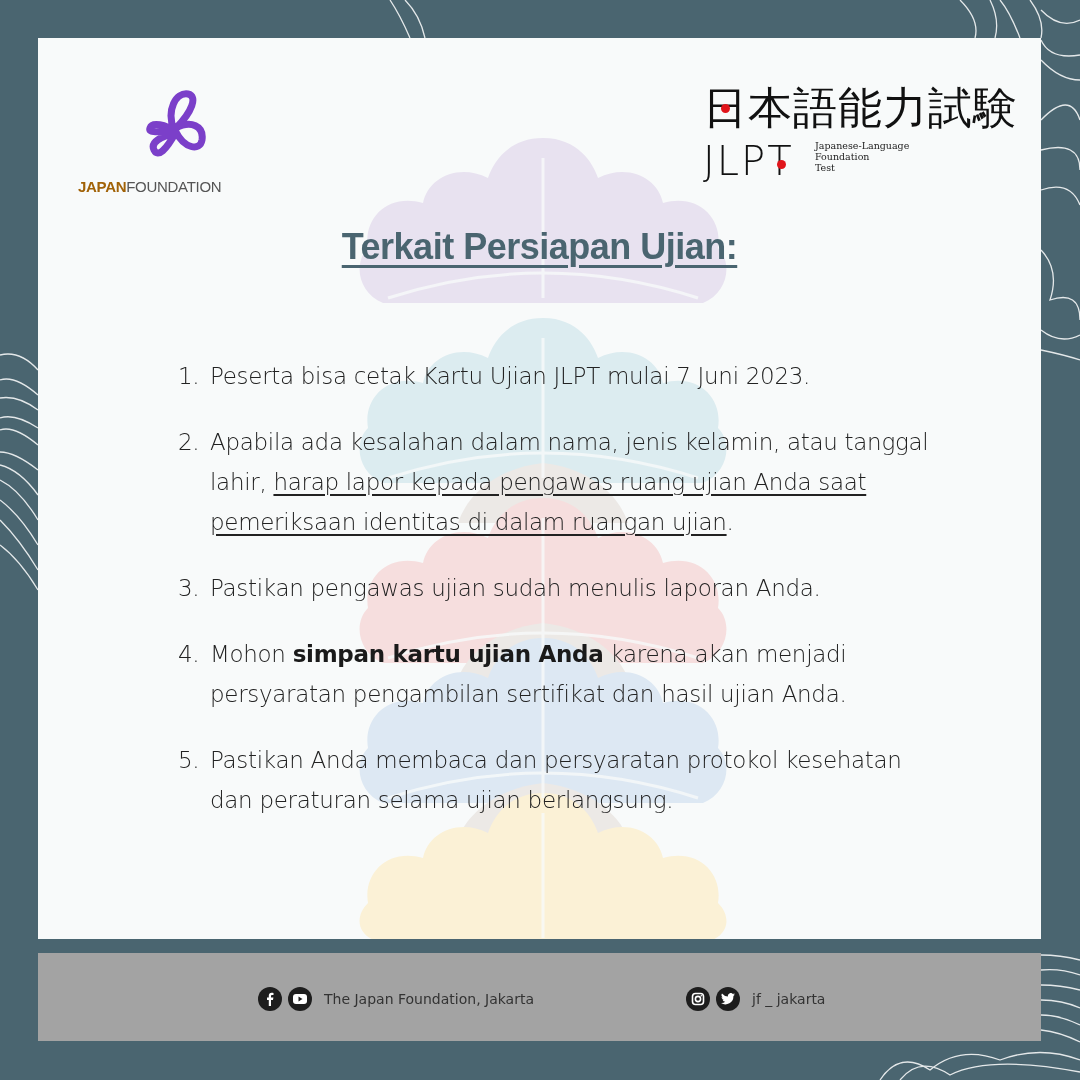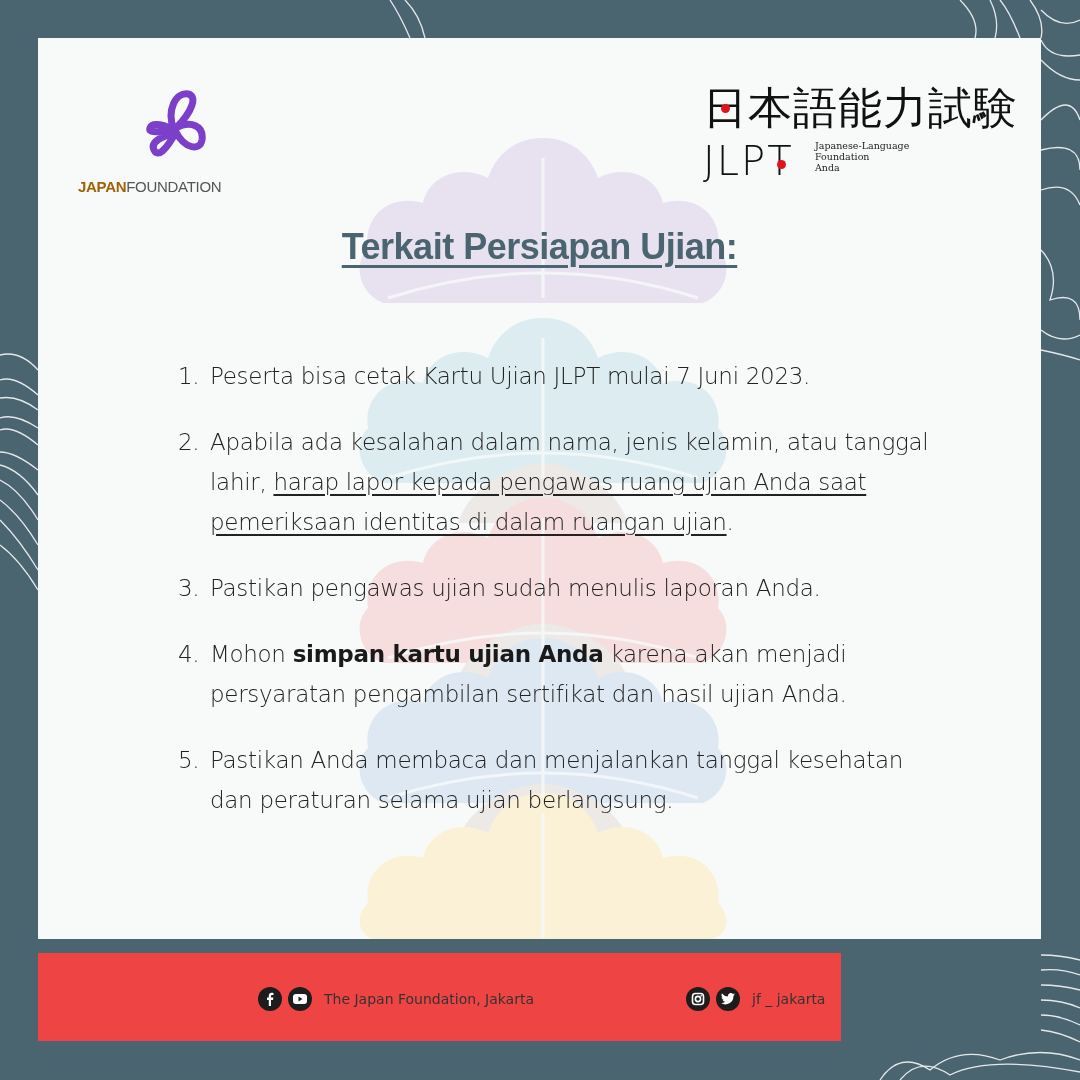--- a/index.html
+++ b/index.html
@@ -8,22 +8,22 @@
       background: #4a6570;
       position: relative;
       font-family: "Liberation Sans", "DejaVu Sans", sans-serif;
     }
     .topo { position: absolute; inset: 0; width: 1080px; height: 1080px; pointer-events: none; }
     .panel {
       position: absolute; left: 38px; top: 38px; width: 1003px; height: 901px;
       background: #f8fafa; overflow: hidden;
     }
     .footer {
-      position: absolute; left: 38px; top: 953px; width: 803px; height: 88px;
-      background: #ef4444; overflow: hidden;
+      position: absolute; left: 38px; top: 953px; width: 1003px; height: 88px;
+      background: #a3a3a3; overflow: hidden;
     }
     .watermark { position: absolute; left: 310px; top: 95px; width: 390px; height: 810px; opacity: 1; }
     .jf-logo { position: absolute; left: 40px; top: 52px; width: 130px; }
     .jf-butterfly { position: absolute; left: 58px; top: 0; width: 70px; height: 80px; }
     .jf-text {
       position: absolute; left: 0; top: 88px; white-space: nowrap;
       font-family: "Liberation Sans", sans-serif; font-size: 15px; color: #555; letter-spacing: -0.3px;
     }
     .jf-text b { font-weight: 700; color: #a16207; }
     .jlpt-logo { position: absolute; left: 665px; top: 42px; width: 330px; height: 110px; }
@@ -139,21 +139,21 @@
   </div>
 
   <div class="jlpt-logo">
     <div class="jlpt-kanji">日本語能力試験</div>
     <span class="red-dot" style="left:18px; top:24px;"></span>
     <div class="jlpt-latin">JLPT</div>
     <span class="red-dot" style="left:74px; top:80px;"></span>
     <div class="jlpt-sub">
       <div>Japanese-Language</div>
       <div>Foundation</div>
-      <div>Anda</div>
+      <div>Test</div>
     </div>
   </div>
 
   <h1 class="title"><span>Terkait Persiapan Ujian:</span></h1>
 
   <div class="list">
     <div class="item">
       <span class="num">1.</span>
       <span>Peserta bisa cetak Kartu Ujian JLPT mulai 7 Juni 2023.</span>
     </div>
@@ -164,21 +164,21 @@
     <div class="item">
       <span class="num">3.</span>
       <span>Pastikan pengawas ujian sudah menulis laporan Anda.</span>
     </div>
     <div class="item">
       <span class="num">4.</span>
       <span>Mohon </span><b>simpan kartu ujian Anda</b><span> karena akan menjadi persyaratan pengambilan sertifikat dan hasil ujian Anda.</span>
     </div>
     <div class="item">
       <span class="num">5.</span>
-      <span>Pastikan Anda membaca dan menjalankan tanggal kesehatan dan peraturan selama ujian berlangsung.</span>
+      <span>Pastikan Anda membaca dan persyaratan protokol kesehatan dan peraturan selama ujian berlangsung.</span>
     </div>
   </div>
 </div>
 
 <div class="footer">
   <div class="footer-group" style="left:220px;">
     <span class="social-icon">
       <svg width="12" height="14" viewBox="0 0 12 14">
           <path d="M7 14V8h2l.4-2.4H7V4.3c0-.7.3-1.2 1.2-1.2H9.5V1C9 .9 8.3.8 7.6.8 5.9.8 4.8 1.8 4.8 3.7v1.9H3V8h1.8v6z" fill="#fff"></path>
         </svg>

